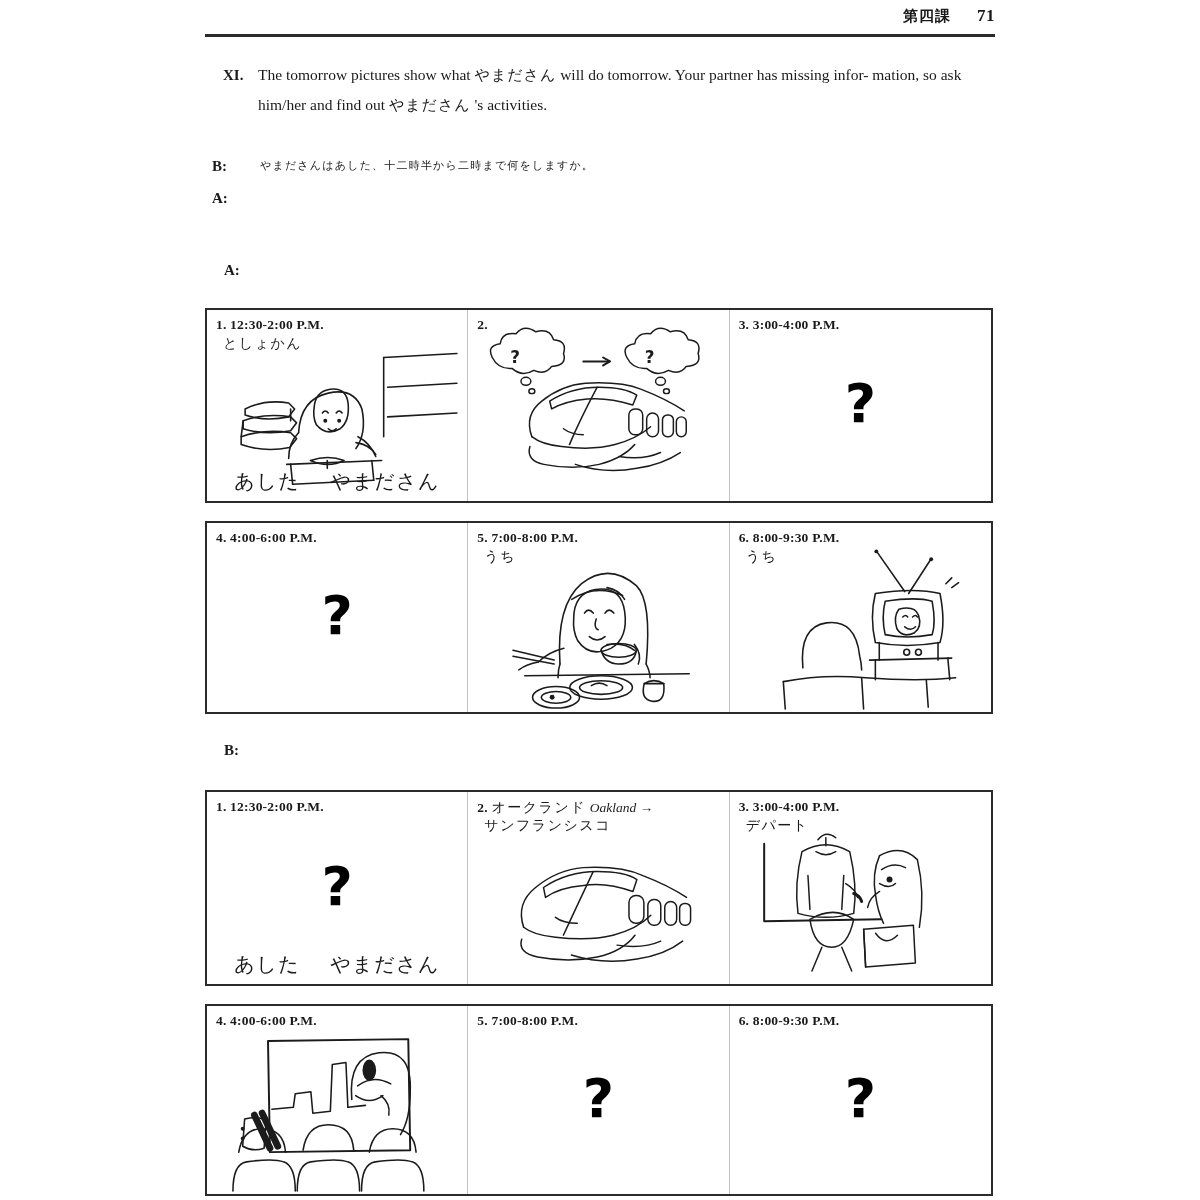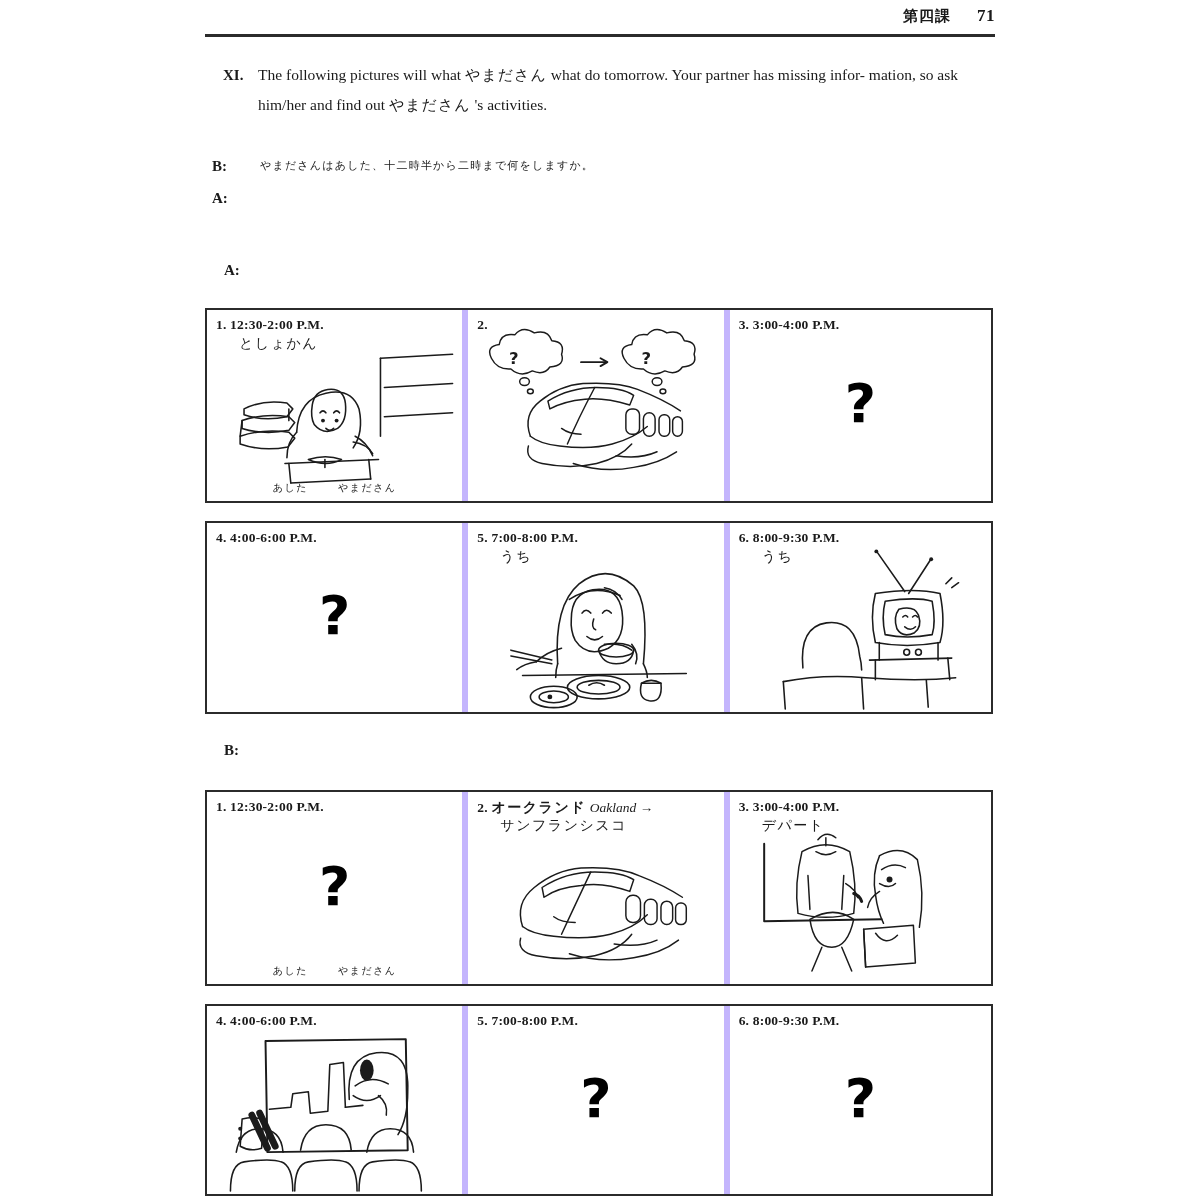--- a/index.html
+++ b/index.html
@@ -119,68 +119,68 @@
     background: #fff;
     box-sizing: border-box;
   }
   .grid-a1 { top: 308px; height: 195px; }
   .grid-a2 { top: 521px; height: 193px; }
   .grid-b1 { top: 790px; height: 196px; }
   .grid-b2 { top: 1004px; height: 192px; }
 
   .cell {
     position: relative;
-    border-right: 6px solid #c4b5fd;
+    border-right: 1px solid #c4b5fd;
     box-sizing: border-box;
     overflow: hidden;
   }
   .cell:last-child { border-right: none; }
 
   .cell-head {
     position: absolute;
     left: 9px;
     top: 5px;
     font-size: 13.5px;
     font-weight: bold;
     letter-spacing: 0.2px;
     line-height: 20px;
     white-space: nowrap;
   }
   .cell-sub {
     position: absolute;
-    left: 32px;
+    left: 16px;
     top: 25px;
     font-family: Liberation Serif, serif;
     font-size: 14px;
     letter-spacing: 1.5px;
     white-space: nowrap;
     text-align: right;
   }
   .cell-head .oak {
     font-family: "Liberation Serif", serif;
     font-style: italic;
     font-weight: normal;
     letter-spacing: 0;
   }
   .cell-head .jpinline {
     font-family: "DejaVu Sans", "Liberation Sans", sans-serif;
-    font-weight: bold;
+    font-weight: normal;
     font-size: 14px;
     letter-spacing: 1.5px;
   }
   .cell-foot {
     position: absolute;
     bottom: 6px;
     left: 0;
     right: 0;
     display: flex;
     justify-content: center;
     gap: 30px;
     font-family: "DejaVu Sans", "Liberation Sans", sans-serif;
-    font-size: 10px;
+    font-size: 20px;
     letter-spacing: 1.5px;
   }
   .qmark {
     position: absolute;
     left: 0; right: 0; top: 0; bottom: 0;
     display: flex;
     align-items: center;
     justify-content: center;
     font-family: "DejaVu Sans", "Liberation Sans", sans-serif;
     font-size: 54px;
@@ -201,21 +201,21 @@
   <div class="head-right">
     <span class="jp">第四課</span>
     <span>71</span>
   </div>
   <div class="head-rule"></div>
 </div>
 
 <div class="instruction">
   <span class="instr-num">XI.</span>
   <div class="instr-body">
-    <span>The following pictures will what </span><span class="jp">やまださん</span><span> what do tomorrow. Your partner has missing infor-</span>
+    <span>The tomorrow pictures show what </span><span class="jp">やまださん</span><span> will do tomorrow. Your partner has missing infor-</span>
     <span>mation, so ask him/her and find out </span><span class="jp">やまださん</span><span> 's activities.</span>
   </div>
 </div>
 
 <div class="example">
   <div class="ex-line">
     <span class="ex-speaker">B:</span>
     <span class="ex-text">やまださんはあした、十二時半から二時まで何をしますか。</span>
   </div>
   <div class="ex-line">

